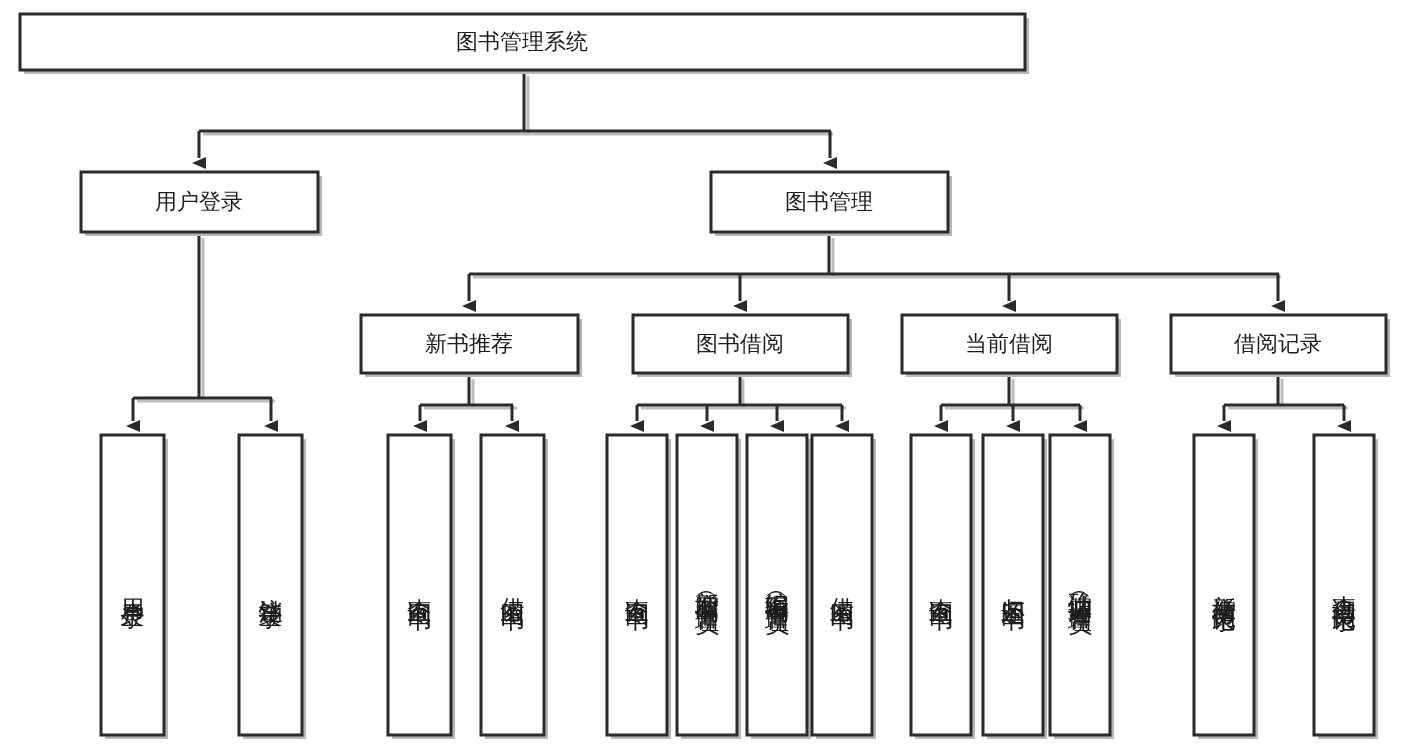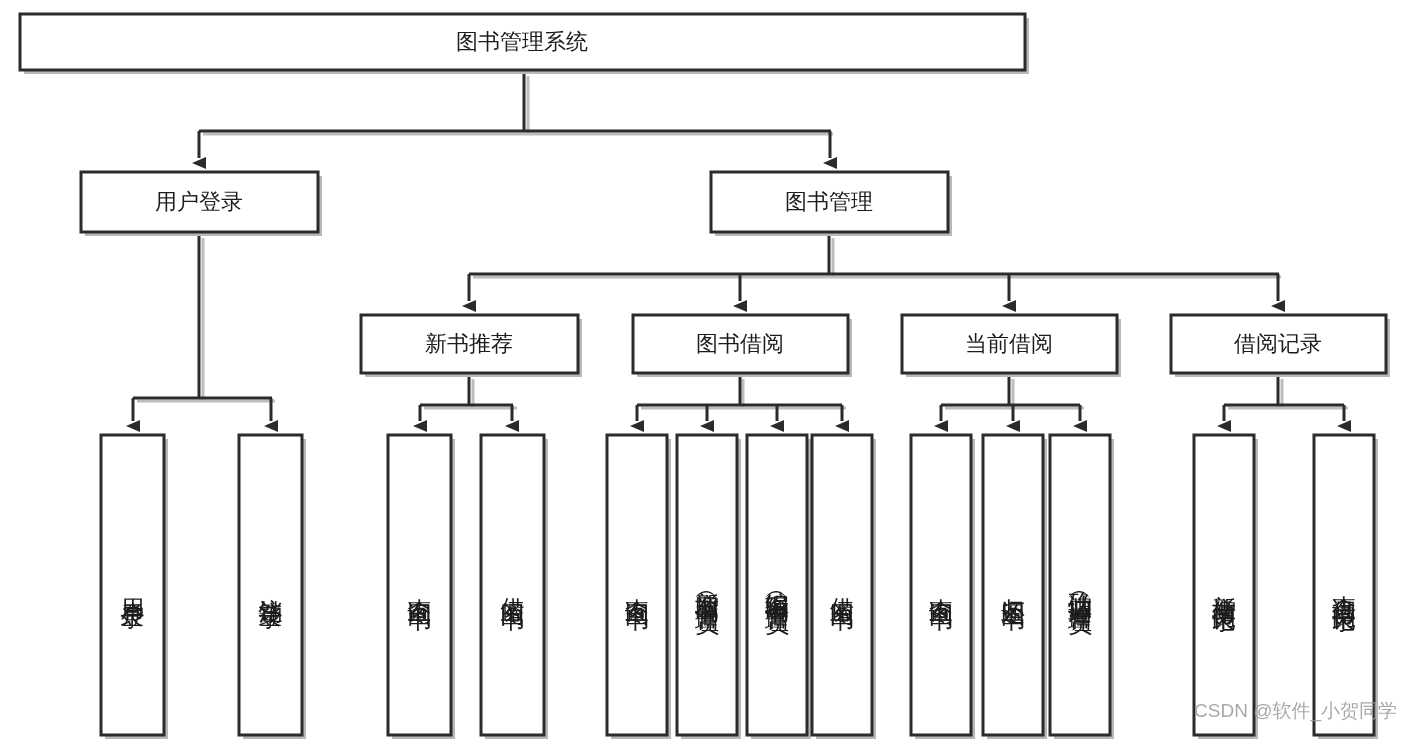--- a/index.html
+++ b/index.html
@@ -272,14 +272,13 @@
       <div class="leaf-label" style="left: 677px; top: 435px; width: 60px; height: 300px;">新增图书（管理员）</div>
       <div class="leaf-label" style="left: 747px; top: 435px; width: 60px; height: 300px;">编辑图书（管理员）</div>
       <div class="leaf-label" style="left: 812px; top: 435px; width: 60px; height: 300px;">借阅图书</div>
       <div class="leaf-label" style="left: 911px; top: 435px; width: 60px; height: 300px;">查询图书</div>
       <div class="leaf-label" style="left: 983px; top: 435px; width: 60px; height: 300px;">归还图书</div>
       <div class="leaf-label" style="left: 1050px; top: 435px; width: 60px; height: 300px;">确认归还（管理员）</div>
       <div class="leaf-label" style="left: 1194px; top: 435px; width: 60px; height: 300px;">新增借阅记录</div>
       <div class="leaf-label" style="left: 1314px; top: 435px; width: 60px; height: 300px;">查询借阅记录</div>
     </div>
 
-  <div class="watermark">CSDN @软件_小贺同学</div>
 </div>
 
 </body></html>

